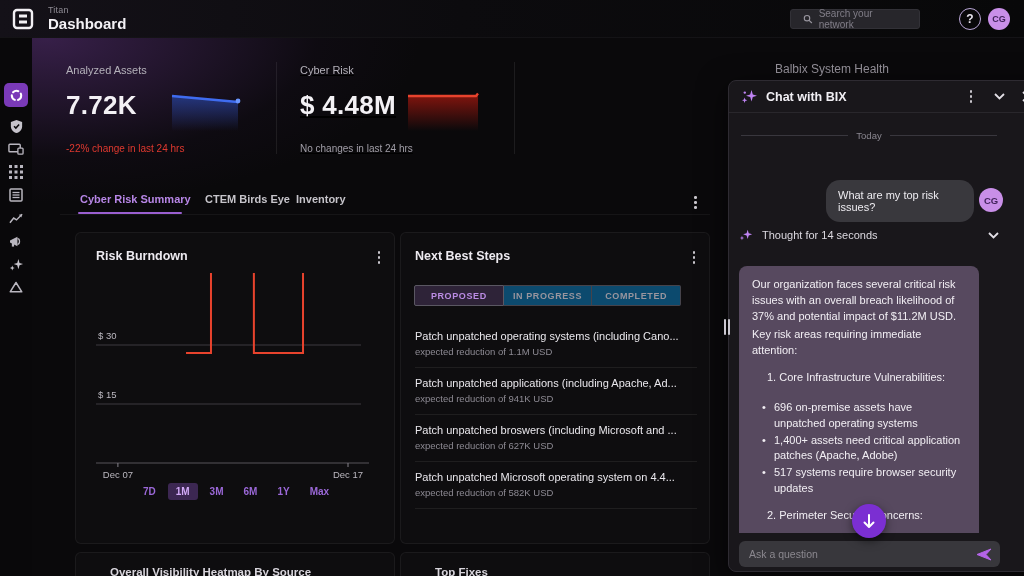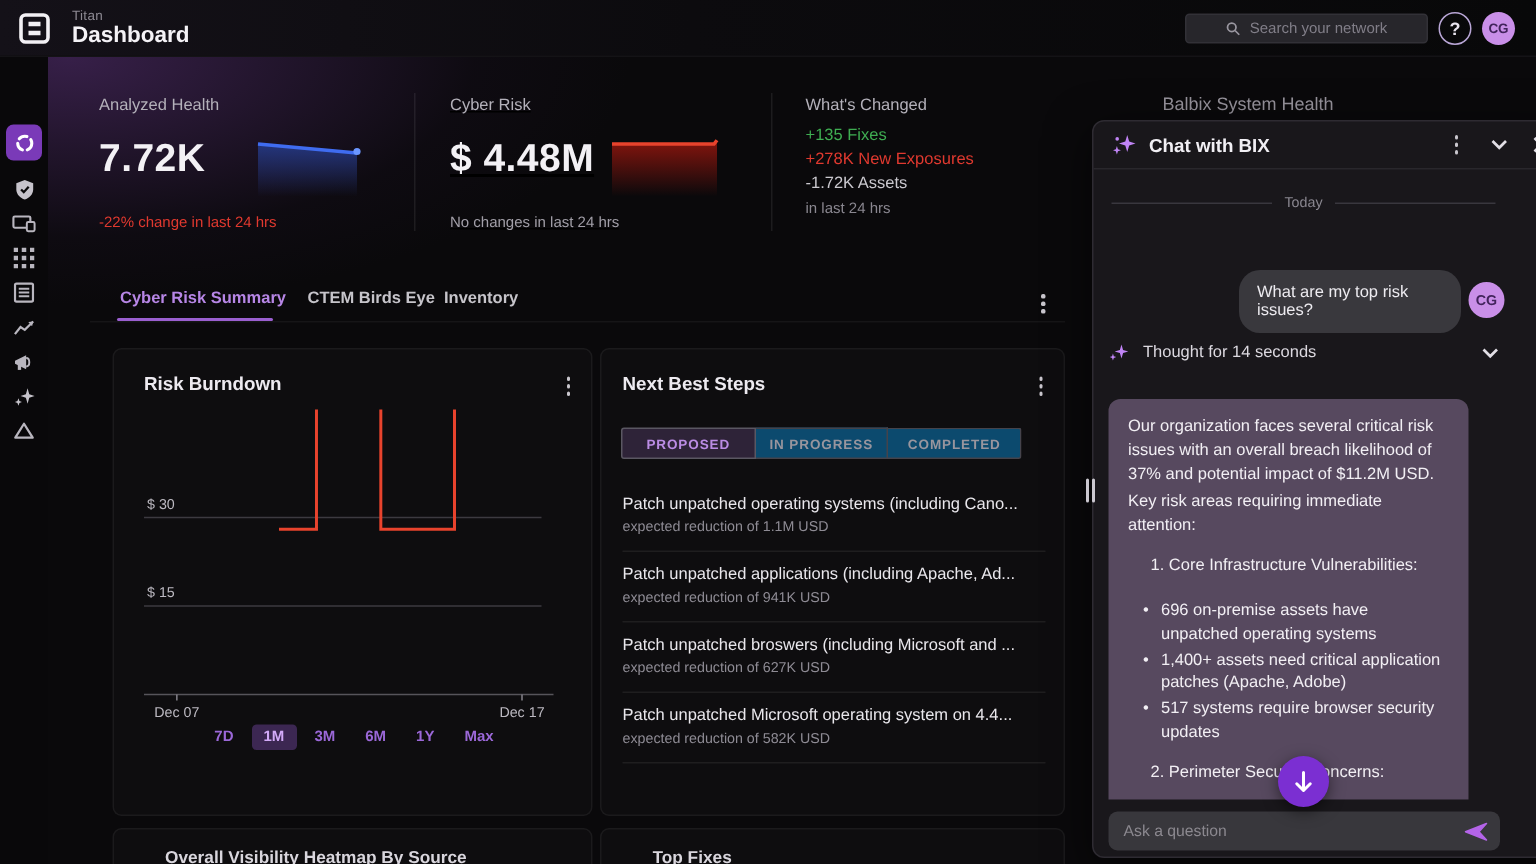--- a/index.html
+++ b/index.html
@@ -8,23 +8,23 @@
   .abs { position:absolute; }
   #stage { position:relative; width:1024px; height:576px; background:#0a090b; overflow:hidden; }
 
   
   #header { left:0; top:0; width:1024px; height:38px;
     background:linear-gradient(90deg,#141118 0%,#0c0b0e 45%,#080809 100%);
     border-bottom:1px solid #141316; z-index:40; }
   .logo { left:11px; top:7px; }
   .app-kicker { left:48px; top:5px; font-size:9px; color:#8d8a93; letter-spacing:.2px; }
   .app-title { left:48px; top:15px; font-size:15px; font-weight:bold; color:#f4f2f6; }
-  .searchbox { left:790px; top:9px; width:162px; height:20px; background:#27262b;
+  .searchbox { left:790px; top:9px; width:130px; height:20px; background:#27262b;
     border:1px solid #323137; border-radius:3px; display:flex; align-items:center; gap:6px;
-    padding:0 0;justify-content:center; }
+    padding:0 12px; }
   .searchbox span { font-size:10px; color:#817e88; }
   .help-btn { left:959px; top:8px; width:22px; height:22px; border-radius:50%;
     border:1.6px solid #b9a6d6; color:#e8e4ee; font-size:12px; font-weight:bold;
     display:flex; align-items:center; justify-content:center; }
   .avatar { width:22px; height:22px; border-radius:50%; background:#c98fe8; color:#42245c;
     font-size:9px; font-weight:bold; display:flex; align-items:center; justify-content:center; }
   #hdr-avatar { left:988px; top:8px; }
 
   
   #sidebar { left:0; top:38px; width:32px; height:538px; background:#09080a; z-index:30; }
@@ -209,21 +209,21 @@
       <svg width="14" height="12" viewBox="0 0 14 12">
         <path d="M7 1.5 L12.8 10.8 H1.2 Z" fill="none" stroke="#b9b6bf" stroke-width="1.5" stroke-linejoin="round"></path>
       </svg>
     </div>
 
   </div>
 
   <div id="glow" class="abs"></div>
 
   <div class="abs" style="left:66px; top:64px;">
-    <div class="stat-label">Analyzed Health</div>
+    <div class="stat-label">Analyzed Assets</div>
     <div class="stat-value" style="margin-top:14px">7.72K</div>
     <div class="stat-change" style="margin-top:22px; color:#e0392f">-22% change in last 24 hrs</div>
   </div>
   <svg class="abs" style="left:170px; top:88px;" width="74" height="45" viewBox="0 0 74 45">
     <defs>
       <linearGradient id="bluefill" x1="0" y1="0" x2="0" y2="1">
         <stop offset="0" stop-color="#24367e"></stop>
           <stop offset="1" stop-color="#24367e" stop-opacity="0"></stop>
       </linearGradient>
     </defs>
@@ -245,27 +245,20 @@
         <stop offset="0" stop-color="#86150e"></stop>
           <stop offset="1" stop-color="#86150e" stop-opacity="0"></stop>
       </linearGradient>
     </defs>
     <path d="M2 8 L70 8 L72 5.5 L72 43 L2 43 Z" fill="url(#redfill)"></path>
     <path d="M2 8 L70 8 L72 5.5" stroke="#e8432d" stroke-width="2.4" fill="none"></path>
   </svg>
 
   <div class="abs vsep" style="left:514px"></div>
 
-  <div class="abs" style="left:537px; top:64px;">
-    <div class="stat-label">What's Changed</div>
-    <div style="margin-top:8px; font-size:11px; color:#3fae52">+135 Fixes</div>
-    <div style="margin-top:4px; font-size:11px; color:#e0392f">+278K New Exposures</div>
-    <div style="margin-top:4px; font-size:11px; color:#cbc9cf">-1.72K Assets</div>
-    <div style="margin-top:6px; font-size:10px; color:#8a8790">in last 24 hrs</div>
-  </div>
 
   <div id="health-label" class="abs">Balbix System Health</div>
 
   <div id="tabs" class="abs">
     <div class="tab active" style="left:20px">Cyber Risk Summary</div>
     <div class="tab" style="left:145px">CTEM Birds Eye</div>
     <div class="tab" style="left:236px">Inventory</div>
     <div id="tab-underline" class="abs"></div>
     <div class="kebab abs" style="left:632px; top:4px">
         <i></i>

